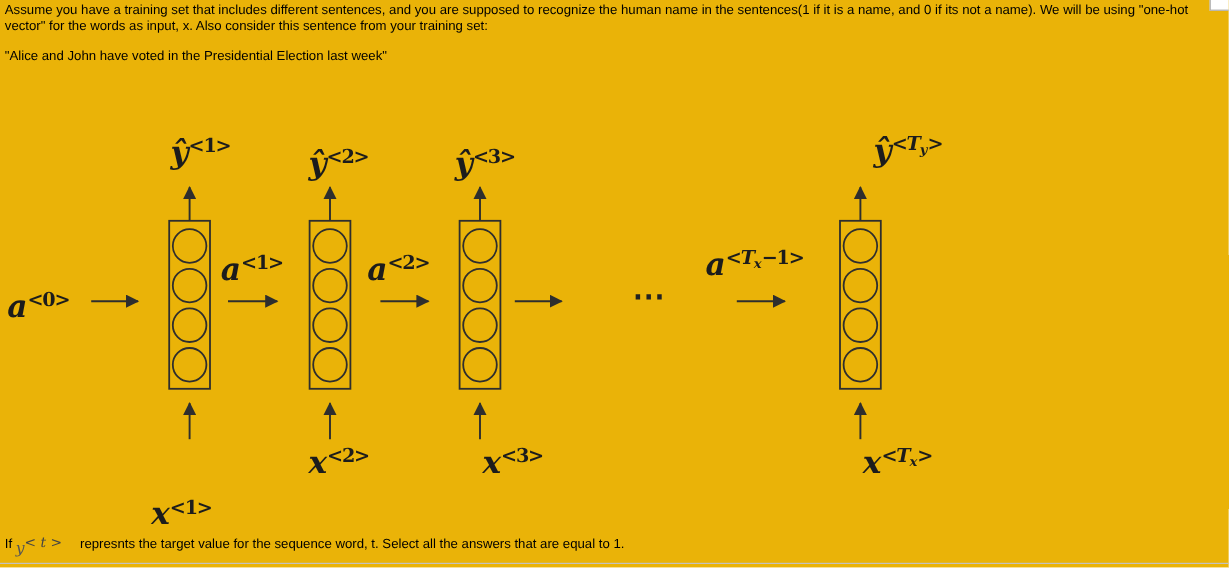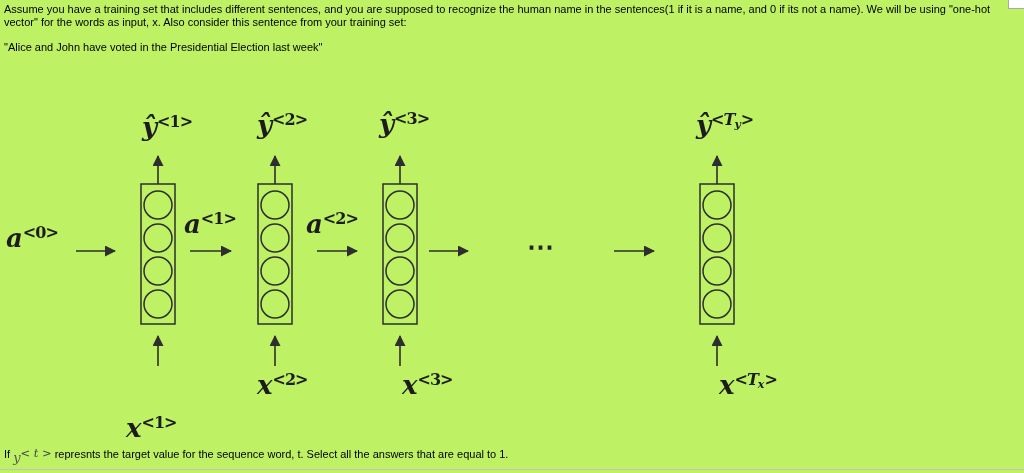--- a/index.html
+++ b/index.html
@@ -1,20 +1,20 @@
 <!DOCTYPE html>
 <html><head>
 <meta charset="utf-8">
 <style>
   html, body { margin: 0; padding: 0; background: #fff; }
   .page {
     position: relative;
     width: 1024px;
     height: 473px;
-    background: #bef264;
+    background: #eab308;
     font-family: "Liberation Sans", sans-serif;
     color: #000;
     overflow: hidden;
   }
   .q-text {
     position: absolute;
     left: 4px; top: 3px;
     width: 1014px;
     font-size: 11px;
     line-height: 13px;
@@ -81,21 +81,21 @@
     position: relative; top: 4px;
     margin-left: 3px;
   }
   .footer .f-sup {
     font-family: "DejaVu Serif", serif;
     font-style: italic;
     font-size: 11.5px;
     color: #444;
     position: relative; top: -1px;
   }
-  .footer .f-rest { margin-left: 3px; }
+  .footer .f-rest { margin-left: 15px; }
   .divider {
     position: absolute;
     left: 0; top: 469px;
     width: 1024px; height: 1px;
     background: #c2c2c2;
   }
   .shape { fill: none; stroke: #2e2e2e; stroke-width: 1.5px; }
   .arrow { fill: none; stroke: #2e2e2e; stroke-width: 1.6px; }
 </style>
 </head>
@@ -162,27 +162,28 @@
       <g>
         <line class="arrow" x1="76" y1="251" x2="115" y2="251" marker-end="url(#ah)"></line>
         <line class="arrow" x1="190" y1="251" x2="231" y2="251" marker-end="url(#ah)"></line>
         <line class="arrow" x1="317" y1="251" x2="357" y2="251" marker-end="url(#ah)"></line>
         <line class="arrow" x1="429" y1="251" x2="468" y2="251" marker-end="url(#ah)"></line>
         <line class="arrow" x1="614" y1="251" x2="654" y2="251" marker-end="url(#ah)"></line>
       </g>
     </svg>
 
     <div class="mlabel" style="left:142px; top:113px;"><span>ŷ</span><span class="sup">&lt;1&gt;</span></div>
-    <div class="mlabel" style="left:257px; top:111px;text-align:center;"><span>ŷ</span><span class="sup">&lt;2&gt;</span></div>
-    <div class="mlabel" style="left:379px; top:110px;"><span>ŷ</span><span class="sup">&lt;3&gt;</span></div>
-    <div class="mlabel" style="left:696px; top:111px;"><span>ŷ</span><span class="sup"><span>&lt;</span><span class="T">T</span><span class="ssub">y</span><span>&gt;</span></span></div>
+    <div class="mlabel" style="left:257px; top:122px;text-align:center;"><span>ŷ</span><span class="sup">&lt;2&gt;</span></div>
+    <div class="mlabel" style="left:379px; top:122px;"><span>ŷ</span><span class="sup">&lt;3&gt;</span></div>
+    <div class="mlabel" style="left:728px; top:111px;"><span>ŷ</span><span class="sup"><span>&lt;</span><span class="T">T</span><span class="ssub">y</span><span>&gt;</span></span></div>
 
-    <div class="mlabel" style="left:6px; top:224px;"><span>a</span><span class="sup">&lt;0&gt;</span></div>
+    <div class="mlabel" style="left:6px; top:241px;"><span>a</span><span class="sup">&lt;0&gt;</span></div>
     <div class="mlabel" style="left:184px; top:210px;"><span>a</span><span class="sup">&lt;1&gt;</span></div>
     <div class="mlabel" style="left:306px; top:210px;"><span>a</span><span class="sup">&lt;2&gt;</span></div>
+    <div class="mlabel" style="left:588px; top:206px;"><span>a</span><span class="sup"><span>&lt;</span><span class="T">T</span><span class="ssub">x</span><span>−1&gt;</span></span></div>
 
     <div class="ellipsis">⋯</div>
 
     <div class="mlabel" style="left:126px; top:371px;margin-top:43px;"><span>x</span><span class="sup">&lt;1&gt;</span></div>
     <div class="mlabel" style="left:257px; top:371px;"><span>x</span><span class="sup">&lt;2&gt;</span></div>
     <div class="mlabel" style="left:366px; top:371px;margin-left:36px;"><span>x</span><span class="sup">&lt;3&gt;</span></div>
     <div class="mlabel" style="left:719px; top:371px;"><span>x</span><span class="sup"><span>&lt;</span><span class="T">T</span><span class="ssub">x</span><span>&gt;</span></span></div>
 
   </div>
 

